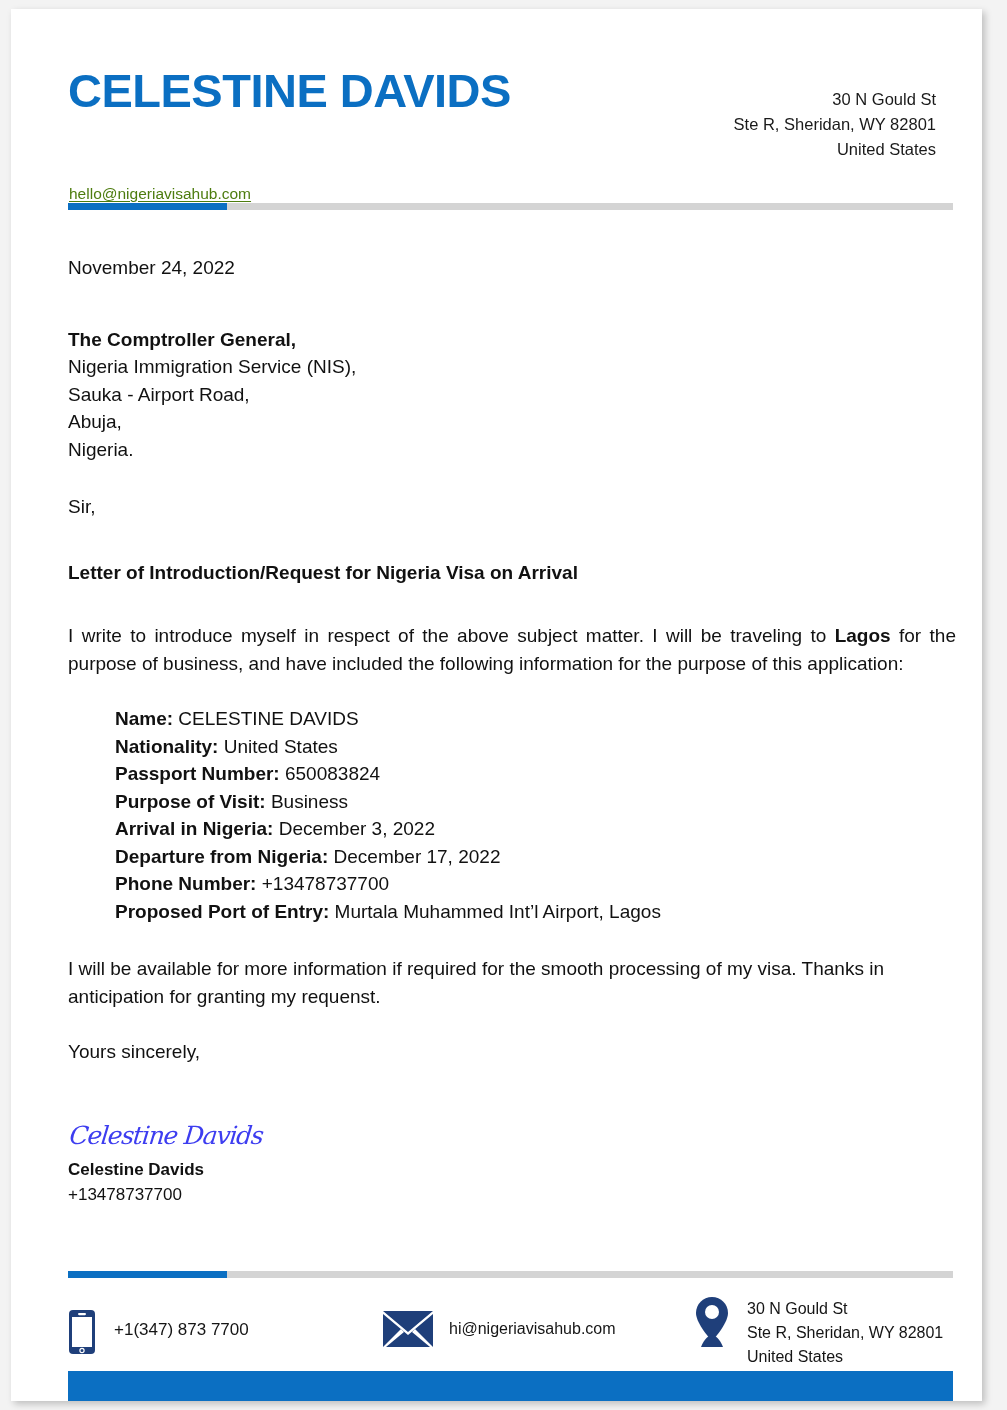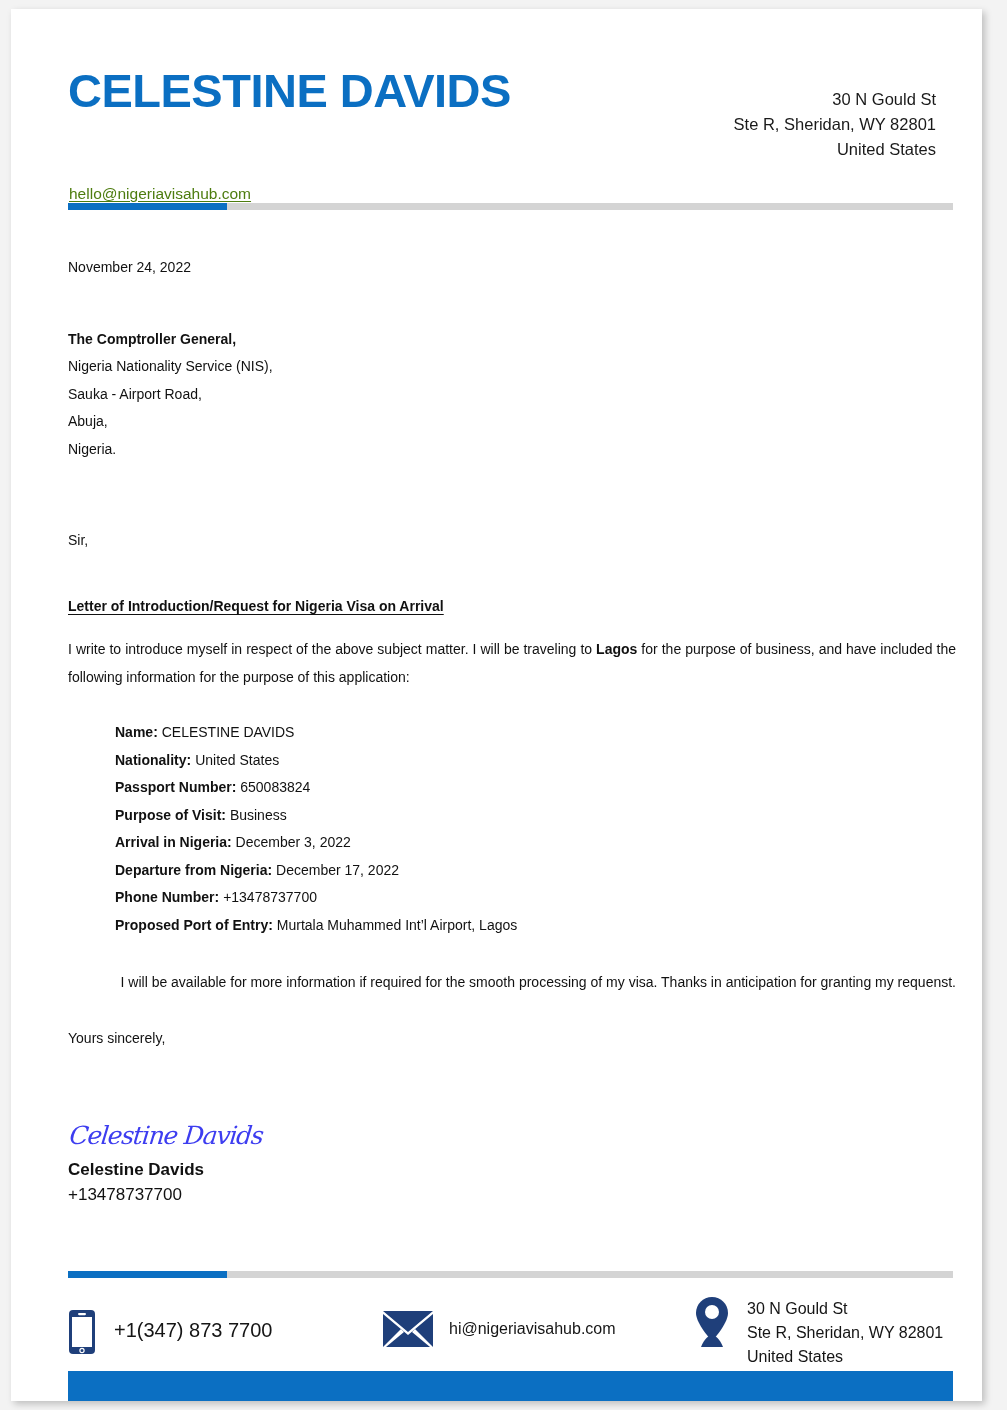--- a/index.html
+++ b/index.html
@@ -97,38 +97,37 @@
     width: 885px;
   }
 
   
   .body {
     position: absolute;
     left: 57px;
     top: 245px;
     width: 888px;
     color: #111111;
-    font-size: 14px;
+    font-size: 19px;
     line-height: 27.5px;
   }
   .date-line { margin: 0 0 44px 0; }
-  .recipient { margin: 0 0 64px 0; }
+  .recipient { margin: 0 0 30px 0; }
   .recipient .bold-line { font-weight: bold; }
   .salutation { margin: 0 0 38px 0; }
   .subject {
-    margin: 0 0 16px 0;
+    margin: 0 0 36px 0;
     font-weight: bold;
-    text-decoration: underline;
     text-underline-offset: 3px;
   }
   .para {
     margin: 0 0 28px 0;
     text-align: justify;
   }
-  .para-last { text-align: right; }
+  .para-last { text-align: left; }
   .details {
     margin: 0 0 30px 0;
   }
   .details .row { white-space: nowrap; }
   .details .row .k { font-weight: bold; margin-left: 47px; }
   .closing { margin: 0 0 0 0; }
 
   
   .signature-block {
     position: absolute;
@@ -179,21 +178,21 @@
   .ficon {
     flex: 0 0 auto;
     display: block;
   }
   .ftext {
     font-size: 16px;
     line-height: 24px;
     color: #151515;
     white-space: nowrap;
   }
-  .fcell-phone .ftext { margin-left: 18px; padding-top: 9px; font-size: 20px; }
+  .fcell-phone .ftext { margin-left: 18px; padding-top: 9px; font-size: 17px; }
   .fcell-mail  .ftext { margin-left: 16px; padding-top: 6px; }
   .fcell-addr  .ftext { margin-left: 14px; padding-top: 2px; }
 
   
   .bottom-bar {
     position: absolute;
     left: 57px;
     top: 1362px;
     width: 885px;
     height: 36px;
@@ -220,21 +219,21 @@
     <div class="rule rule-header">
       <div class="rule-blue"></div>
     </div>
 
     <div class="body">
 
       <div class="date-line">November 24, 2022</div>
 
       <div class="recipient">
         <div class="bold-line">The Comptroller General,</div>
-        <div>Nigeria Nationality Service (NIS),</div>
+        <div>Nigeria Immigration Service (NIS),</div>
         <div>Sauka - Airport Road,</div>
         <div>Abuja,</div>
         <div>Nigeria.</div>
       </div>
 
       <div class="salutation">Sir,</div>
 
       <div class="subject">Letter of Introduction/Request for Nigeria Visa on Arrival</div>
 
       <p class="para"><span>I write to introduce myself in respect of the above subject matter. I will be traveling to </span><strong>Lagos</strong><span> for the purpose of business, and have included the following information for the purpose of this application:</span></p>

